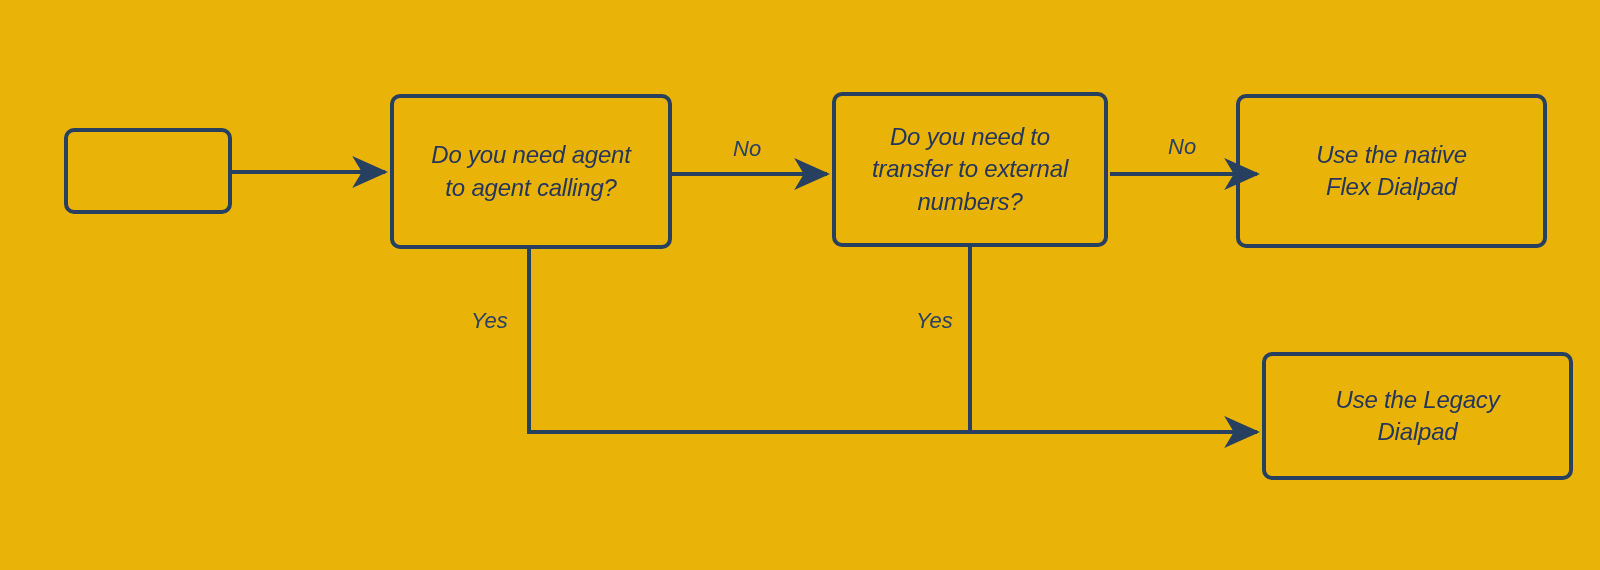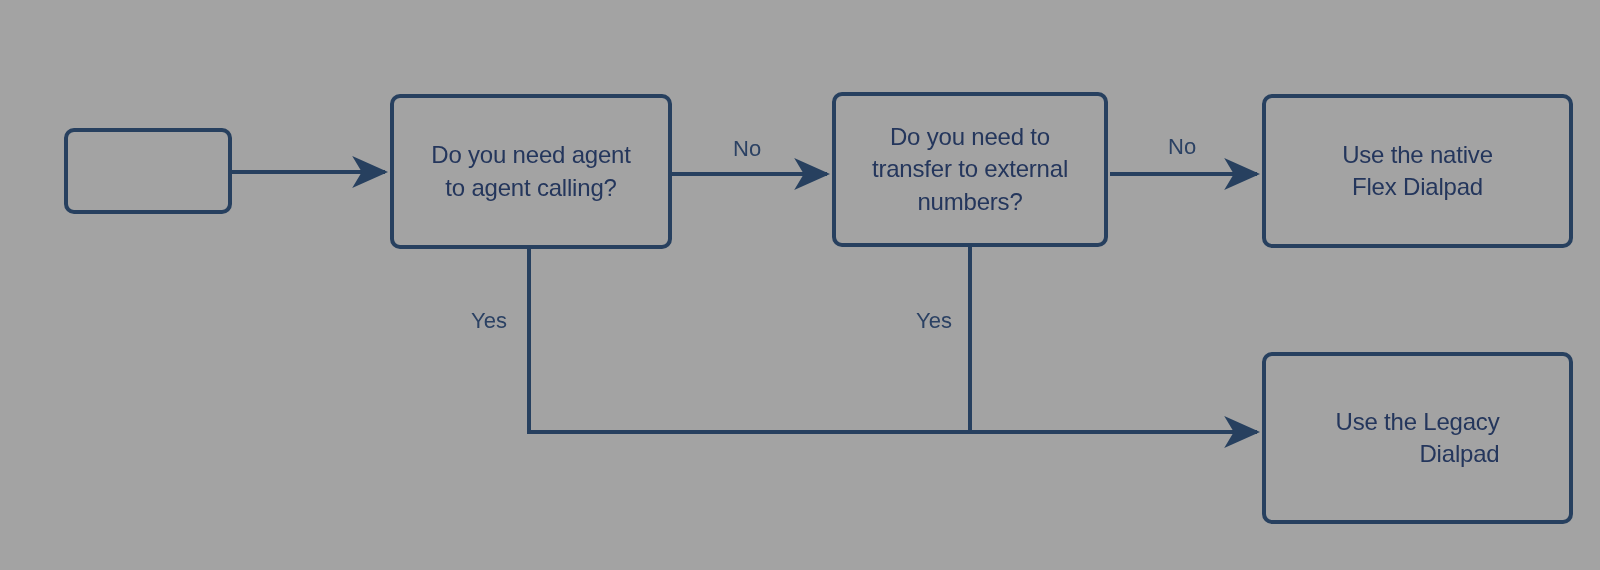--- a/index.html
+++ b/index.html
@@ -8,22 +8,23 @@
     padding: 0;
     background: #000000;
   }
   body {
     font-family: "Liberation Sans", sans-serif;
   }
   #canvas {
     position: relative;
     width: 1600px;
     height: 570px;
-    background: #a3a3a3;
+    background: #eab308;
     overflow: hidden;
+    font-style: italic;
   }
   #flow-svg {
     position: absolute;
     left: 0;
     top: 0;
     width: 1600px;
     height: 570px;
     display: block;
   }
   .node-box {
@@ -96,26 +97,26 @@
     <span class="node-text">Do you need agent
 to agent calling?</span>
   </div>
 
   <div class="node-box" style="left:832px; top:92px; width:276px; height:155px;">
     <span class="node-text">Do you need to
 transfer to external
 numbers?</span>
   </div>
 
-  <div class="node-box" style="left:1262px; top:94px; width:311px; height:154px;">
+  <div class="node-box" style="left:1236px; top:94px; width:311px; height:154px;">
     <span class="node-text">Use the native
 Flex Dialpad</span>
   </div>
 
-  <div class="node-box" style="left:1262px; top:352px; width:311px; height:172px;text-align:right;">
+  <div class="node-box" style="left:1262px; top:352px; width:311px; height:128px;">
     <span class="node-text">Use the Legacy
 Dialpad</span>
   </div>
 
   <span class="edge-label" style="left:733px; top:138px;">No</span>
 
   <span class="edge-label" style="left:1168px; top:136px;">No</span>
 
   <span class="edge-label" style="left:471px; top:310px;">Yes</span>
 

